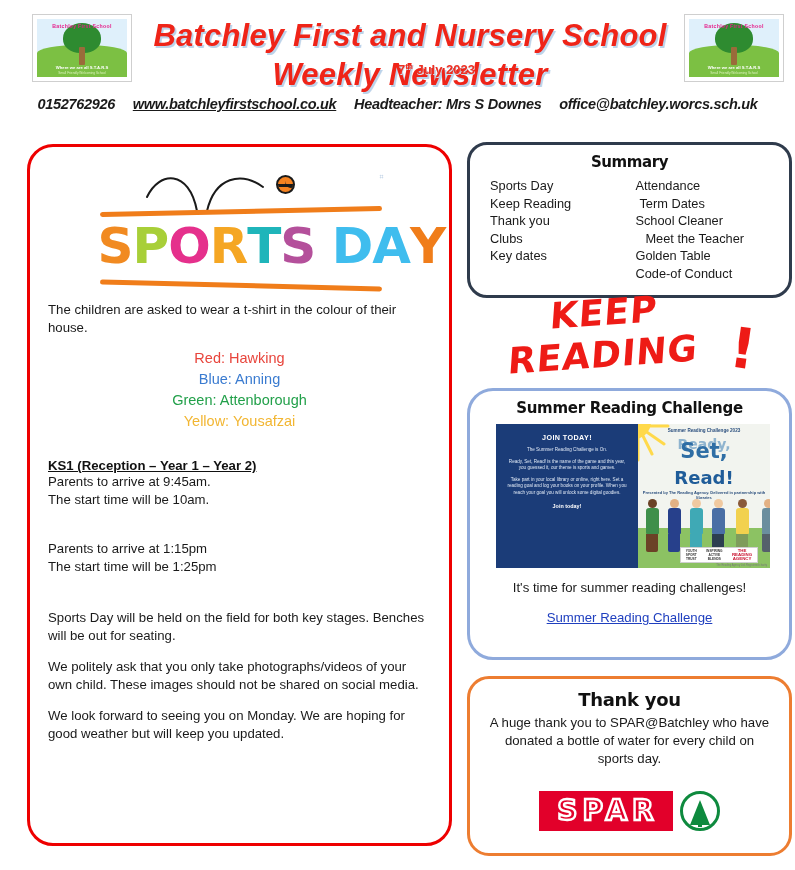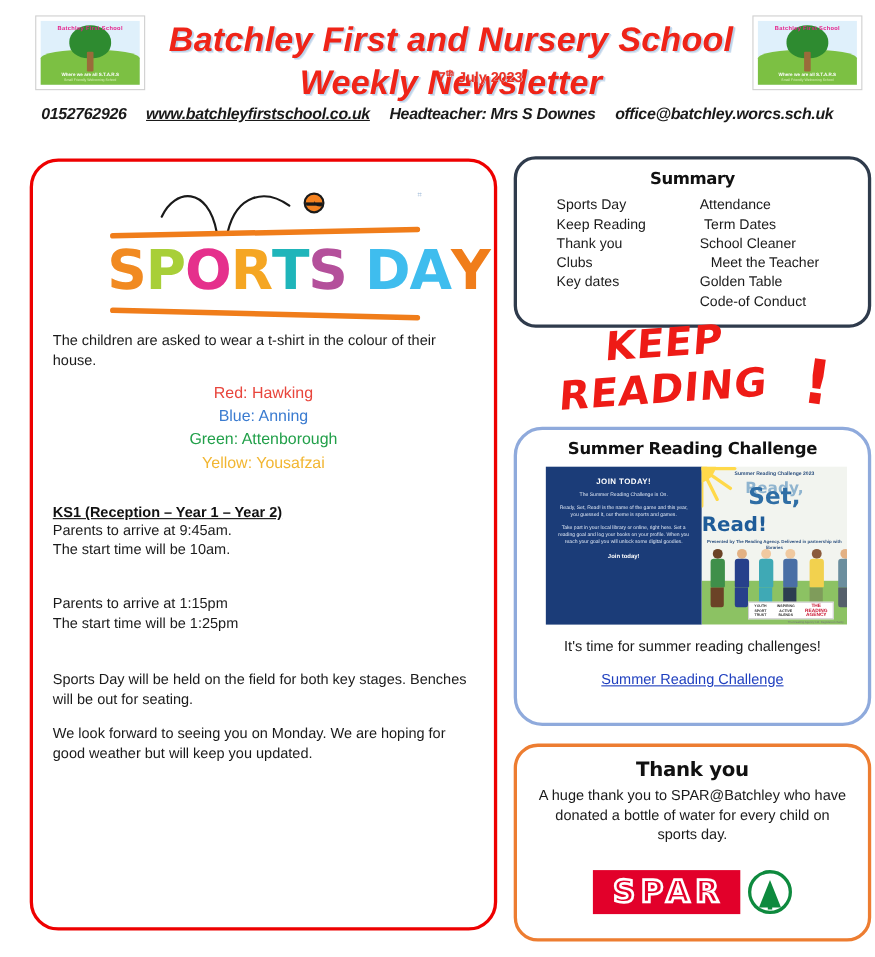--- a/index.html
+++ b/index.html
@@ -96,21 +96,21 @@
   .block-ks2 { margin-top: 32px; }
   .block-tail { margin-top: 34px; }
   .block-tail p { margin-bottom: 14px; }
 
   
   .right-col { position: absolute; left: 462px; top: 0; width: 333px; height: 870px; }
 
   .summary-box {
     position: absolute; left: 5px; top: 142px; width: 325px; height: 156px;
     border: 3px solid #2f3b4c; border-radius: 20px; background: #fff;
-    padding: 8px 24px 6px;
+    padding: 8px 8px 6px;
   }
   .summary-title { text-align: center; font-size: 15px; font-weight: bold; color: #111;
                    font-family: "DejaVu Sans", sans-serif; letter-spacing: -.4px; }
   .summary-cols { display: flex; margin-top: 6px; font-size: 12.8px; line-height: 17.6px;
                   color: #1a1a1a; }
   .summary-cols .col-a { width: 48%; padding-left: 12px; }
   .summary-cols .col-b { width: 52%; padding-left: 12px; }
   .summary-cols .col-b li:nth-child(2) { padding-left: 4px; }
   .summary-cols .col-b li:nth-child(4) { padding-left: 10px; }
   .summary-cols ul { list-style: none; }
@@ -139,21 +139,21 @@
   .pl-p { font-size: 4.6px; line-height: 6.6px; margin-bottom: 5px; color: #dfe8f5; }
   .pl-f { font-size: 5.4px; font-weight: bold; margin-top: 6px; }
   .promo-right { width: 132px; position: relative; background: #f2f4ef; overflow: hidden; }
   .pr-sun-rays { position: absolute; left: -26px; top: -24px; width: 66px; height: 66px; }
   .pr-head { position: absolute; top: 4px; left: 0; right: 0; text-align: center;
              font-size: 4.6px; color: #2b4f7e; font-weight: bold; }
   .pr-r1 { position: absolute; top: 12px; left: 0; right: 0; text-align: center;
            font-size: 14px; color: #8fb4cf; font-weight: bold; font-family: "DejaVu Sans", sans-serif; }
   .pr-r2 { position: absolute; top: 15px; left: 0; right: 0; text-align: center;
            font-size: 21px; color: #2f6ea5; font-weight: bold; font-family: "DejaVu Sans", sans-serif; }
-  .pr-r3 { position: absolute; top: 43px; left: 0; right: 0; text-align: left;
+  .pr-r3 { position: absolute; top: 43px; left: 0; right: 0; text-align: center;
            font-size: 18px; color: #1f5c99; font-weight: bold; font-family: "DejaVu Sans", sans-serif; }
   .pr-sub { position: absolute; top: 66px; left: 0; right: 0; text-align: center;
             font-size: 4px; color: #2b4f7e; font-weight: bold; line-height: 5.4px; }
   .pr-ground { position: absolute; left: 0; right: 0; bottom: 0; height: 40px;
                background: #8cc263; }
   .pr-kids { position: absolute; left: 0; right: 0; bottom: 16px; height: 62px; }
   .kid { position: absolute; bottom: 0; width: 16px; }
   .kid .k-head { width: 9px; height: 9px; border-radius: 50%; margin: 0 auto; }
   .kid .k-body { width: 13px; height: 26px; margin: 0 auto; border-radius: 3px 3px 1px 1px; }
   .kid .k-legs { width: 12px; height: 18px; margin: 0 auto; border-radius: 0 0 2px 2px; }
@@ -256,20 +256,21 @@
     <div class="body-txt">The start time will be 10am.</div>
   </div>
 
   <div class="block-ks2">
     <div class="body-txt">Parents to arrive at 1:15pm</div>
     <div class="body-txt">The start time will be 1:25pm</div>
   </div>
 
   <div class="block-tail body-txt">
     <p>Sports Day will be held on the field for both key stages. Benches will be out for seating.</p>
+    <p>We politely ask that you only take photographs/videos of your own child. These images should not be shared on social media.</p>
     <p>We look forward to seeing you on Monday. We are hoping for good weather but will keep you updated.</p>
   </div>
 </div>
 
 <div class="right-col">
 
   <div class="summary-box">
     <div class="summary-title">Summary</div>
     <div class="summary-cols">
       <ul class="col-a">

